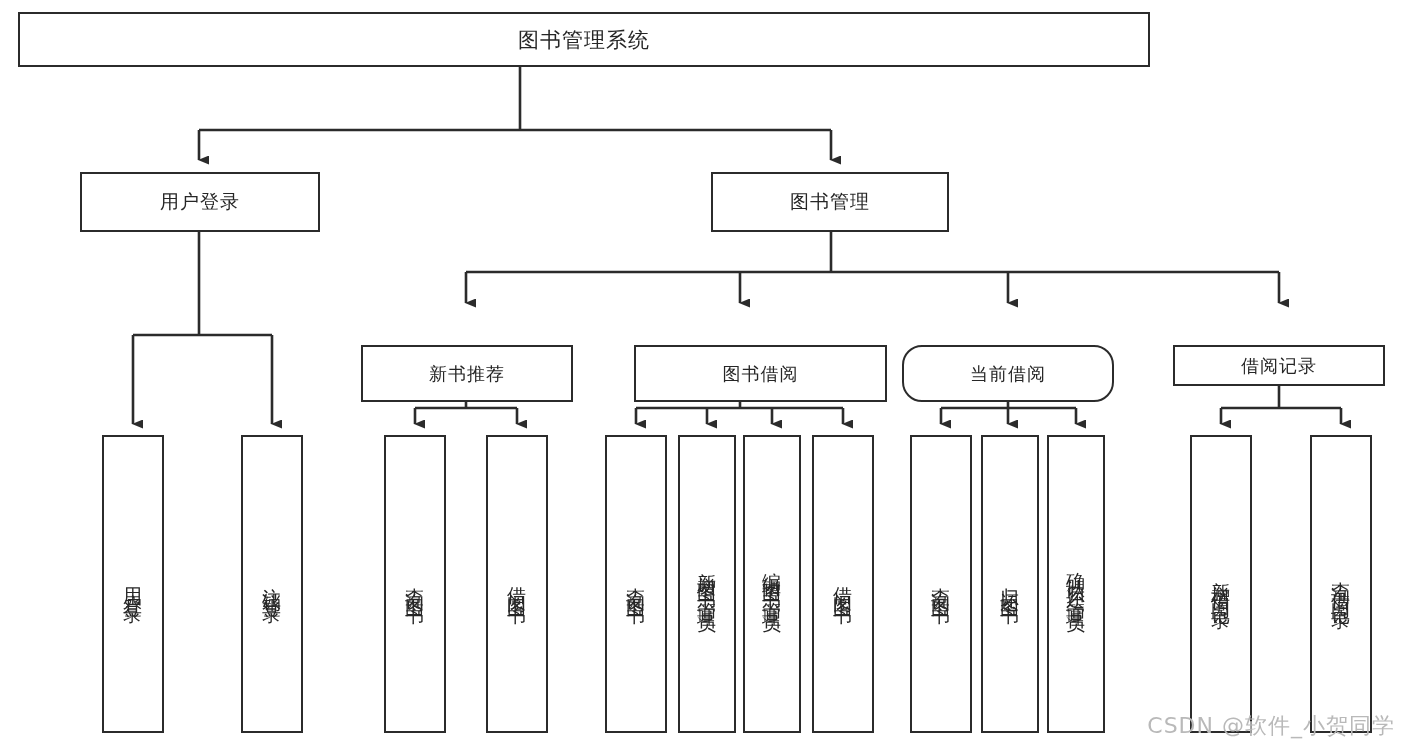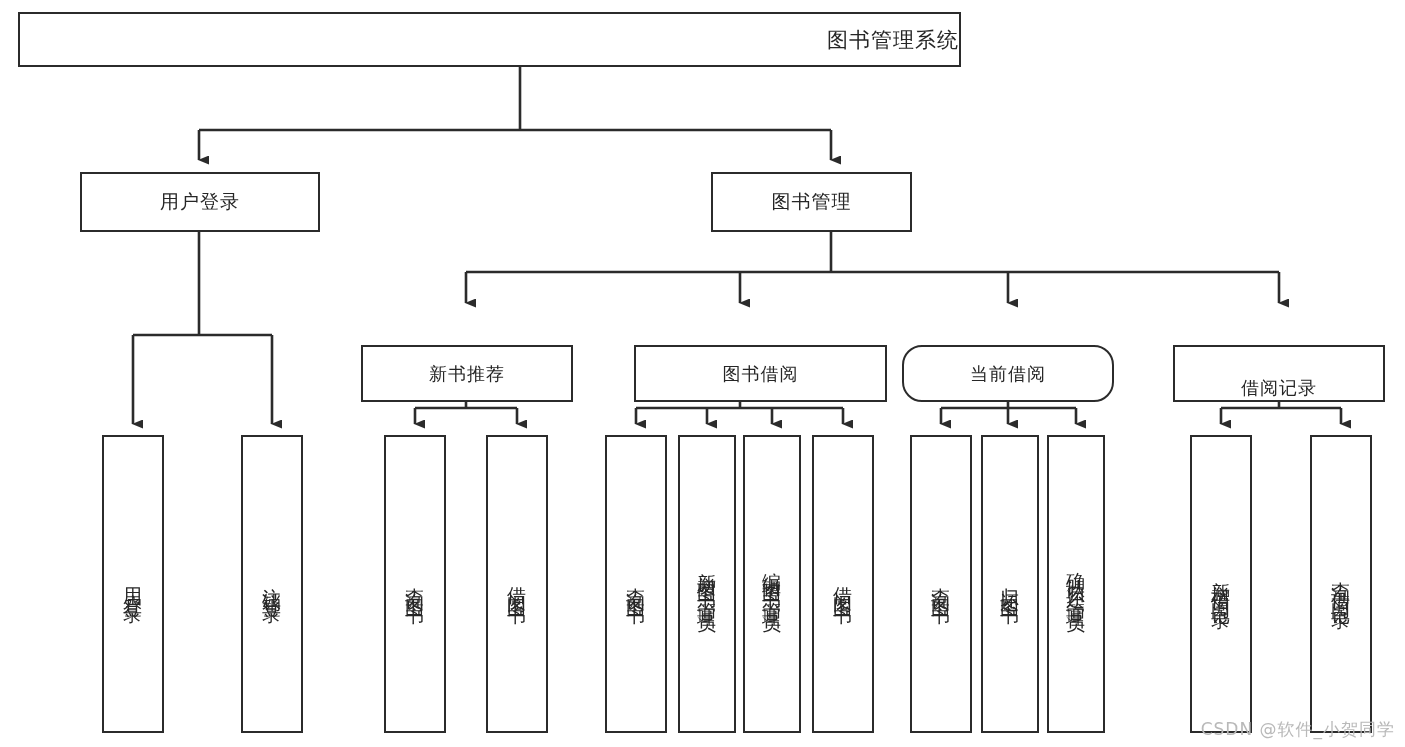--- a/index.html
+++ b/index.html
@@ -59,21 +59,21 @@
     -webkit-writing-mode:vertical-rl;
     letter-spacing:6px;
     line-height:1;
     white-space:nowrap;
     display:block;
   }
   .watermark{
     position:absolute;
     right:10px;
     bottom:6px;
-    font-size:17px;
+    font-size:22px;
     color:#b9b9b9;
     letter-spacing:1px;
     z-index:5;
     white-space:nowrap;
     font-family:"DejaVu Sans","Liberation Sans",sans-serif;
   }
 </style>
 </head>
 <body>
 
@@ -123,45 +123,45 @@
       <path d="M1076,408 L1076,424" marker-end="url(#arrow)"></path>
 
       <path d="M1279,375 L1279,408"></path>
       <path d="M1221,408 L1341,408"></path>
       <path d="M1221,408 L1221,424" marker-end="url(#arrow)"></path>
       <path d="M1341,408 L1341,424" marker-end="url(#arrow)"></path>
 
     </g>
   </svg>
 
-  <div class="node root" style="left:18px; top:12px; width:943px; height:55px;justify-content:flex-end;">
+  <div class="node root" style="left:18px; top:12px; width:1132px; height:55px;">
     <span>图书管理系统</span>
   </div>
 
   <div class="node lvl2" style="left:80px; top:172px; width:240px; height:60px;">
     <span>用户登录</span>
   </div>
 
-  <div class="node lvl2" style="left:711px; top:172px; width:201px; height:60px;">
+  <div class="node lvl2" style="left:711px; top:172px; width:238px; height:60px;">
     <span>图书管理</span>
   </div>
 
   <div class="node lvl3" style="left:361px; top:318px; width:212px; height:57px;">
     <span>新书推荐</span>
   </div>
 
   <div class="node lvl3" style="left:634px; top:318px; width:253px; height:57px;">
     <span>图书借阅</span>
   </div>
 
   <div class="node lvl3" style="left:902px; top:318px; width:212px; height:57px;border-radius:20px;">
     <span>当前借阅</span>
   </div>
 
-  <div class="node lvl3" style="left:1173px; top:318px; width:212px; height:57px;align-items:flex-end;">
+  <div class="node lvl3" style="left:1173px; top:318px; width:212px; height:41px;">
     <span>借阅记录</span>
   </div>
 
   <div class="node leaf" style="left:102px; top:435px; width:62px; height:298px;">
     <span class="vtext">用户登录</span>
   </div>
 
   <div class="node leaf" style="left:241px; top:435px; width:62px; height:298px;">
     <span class="vtext">注销登录</span>
   </div>

